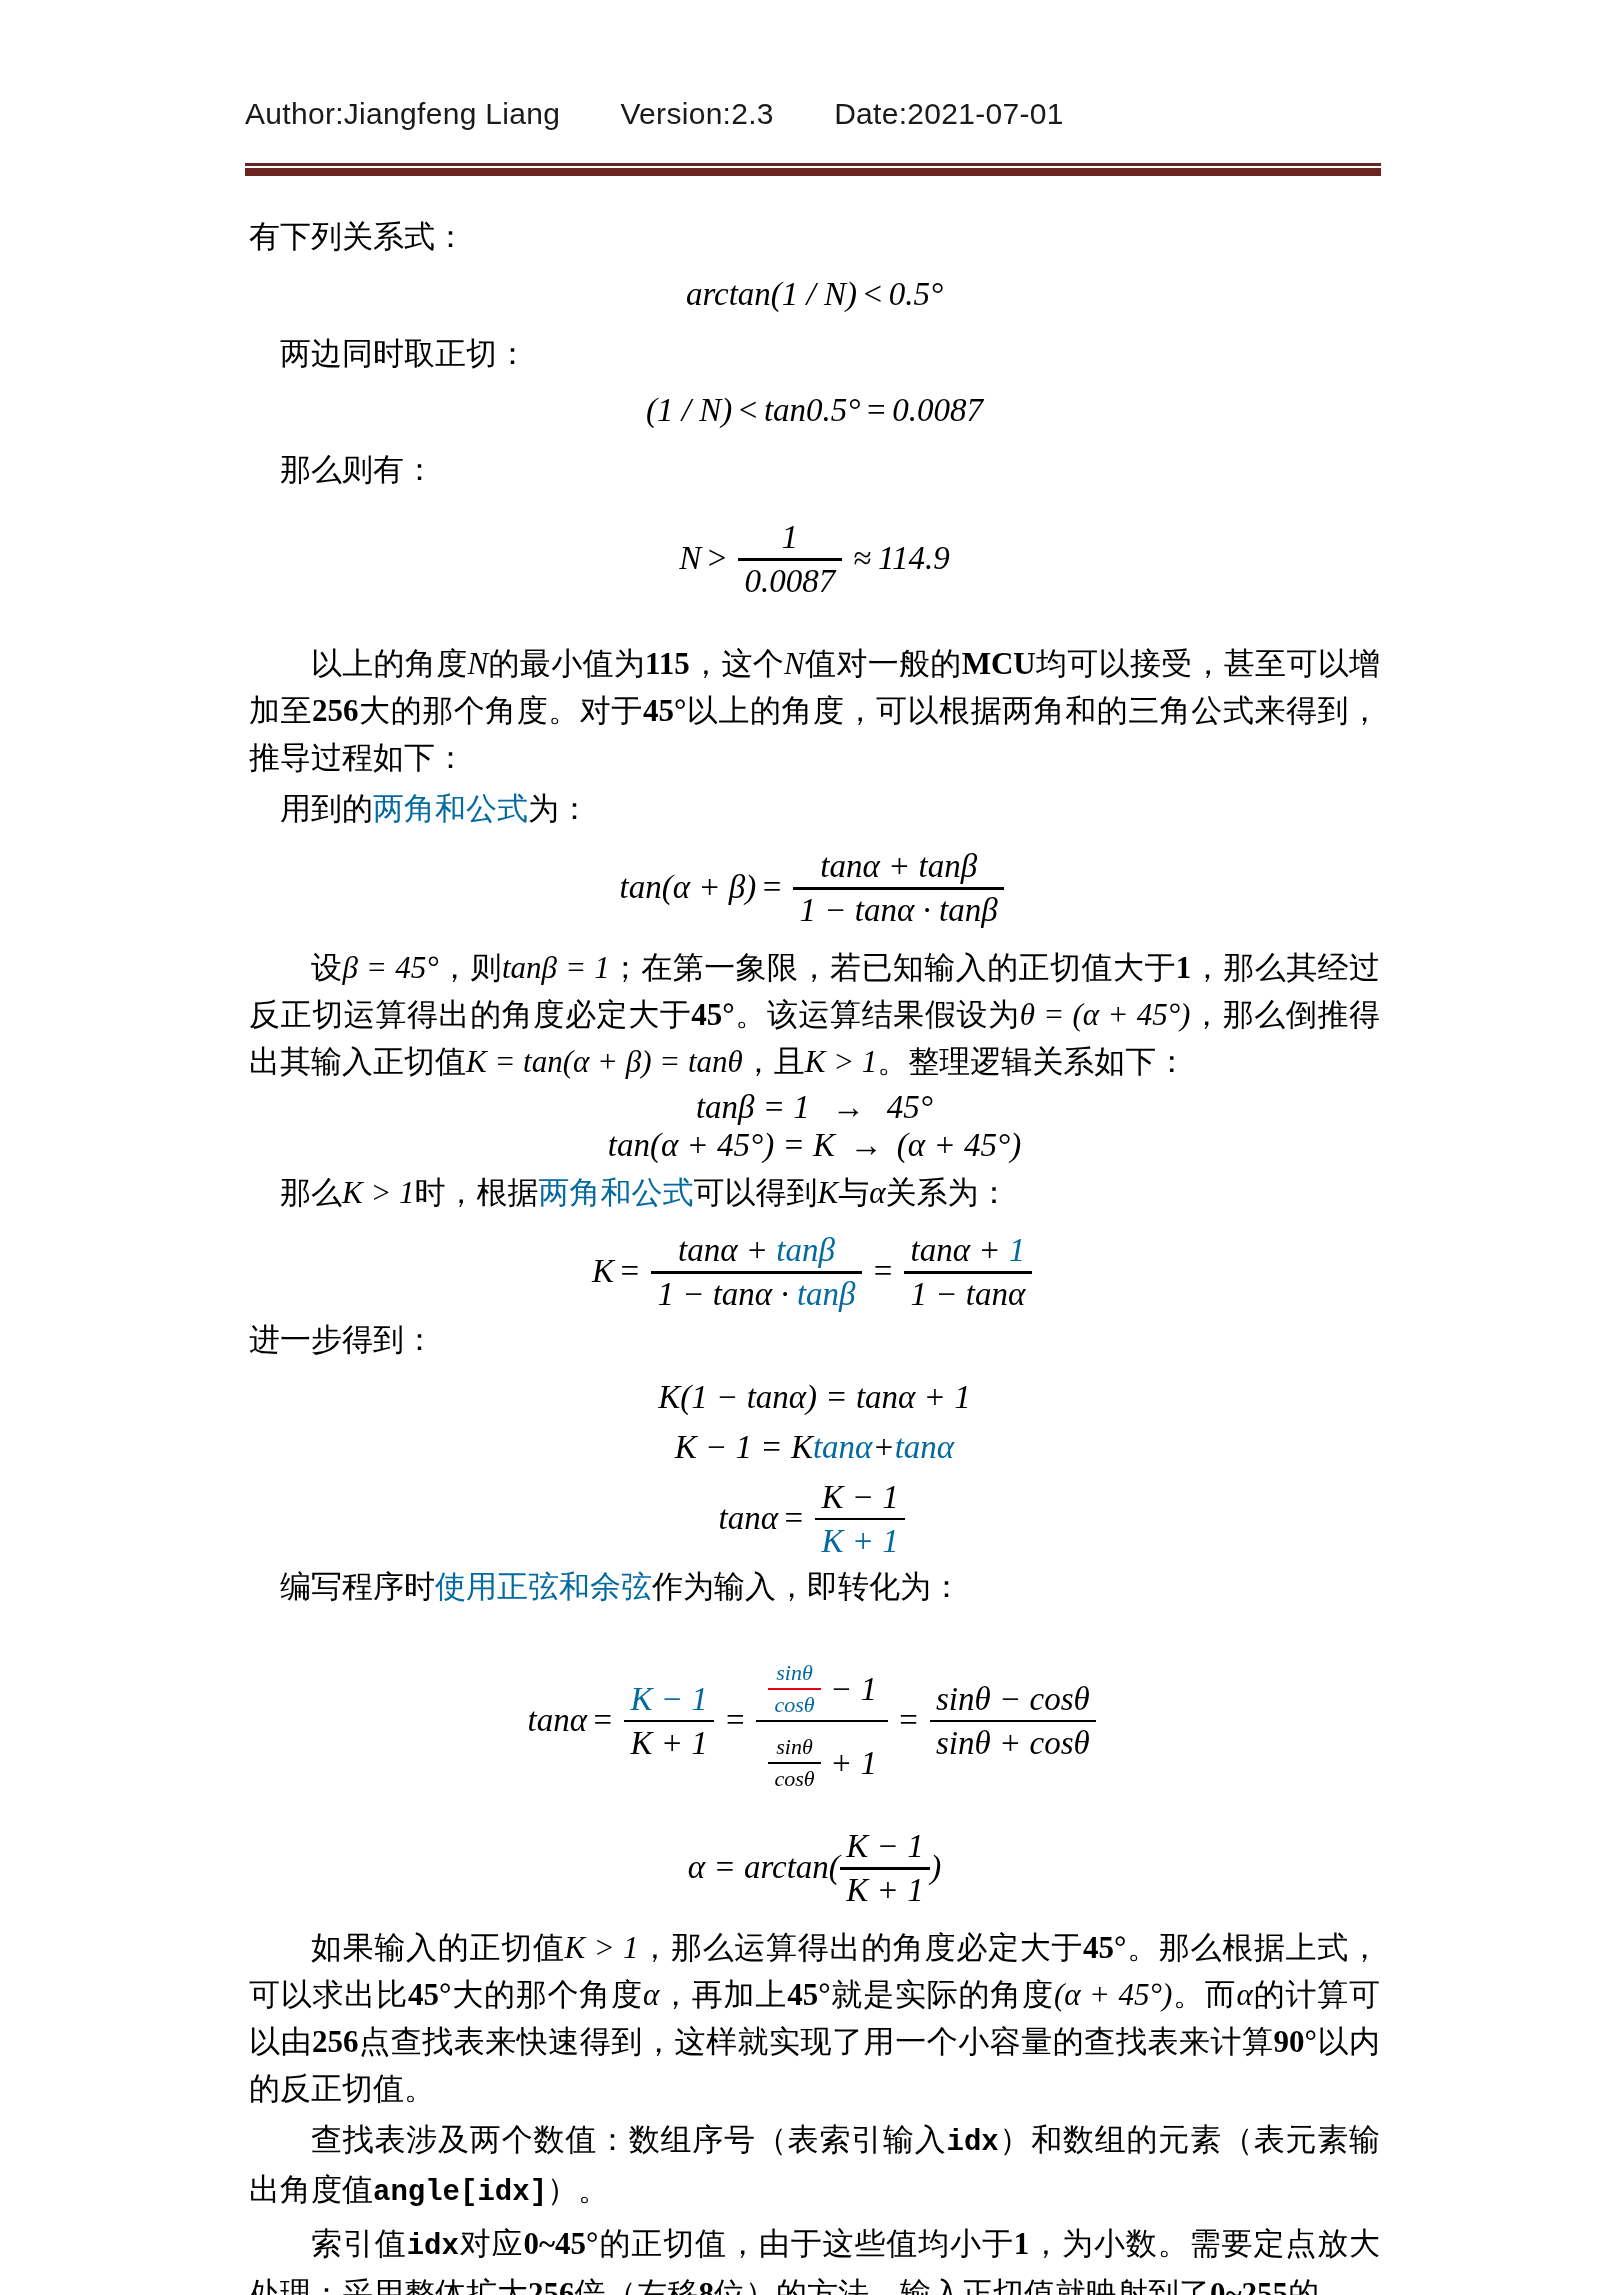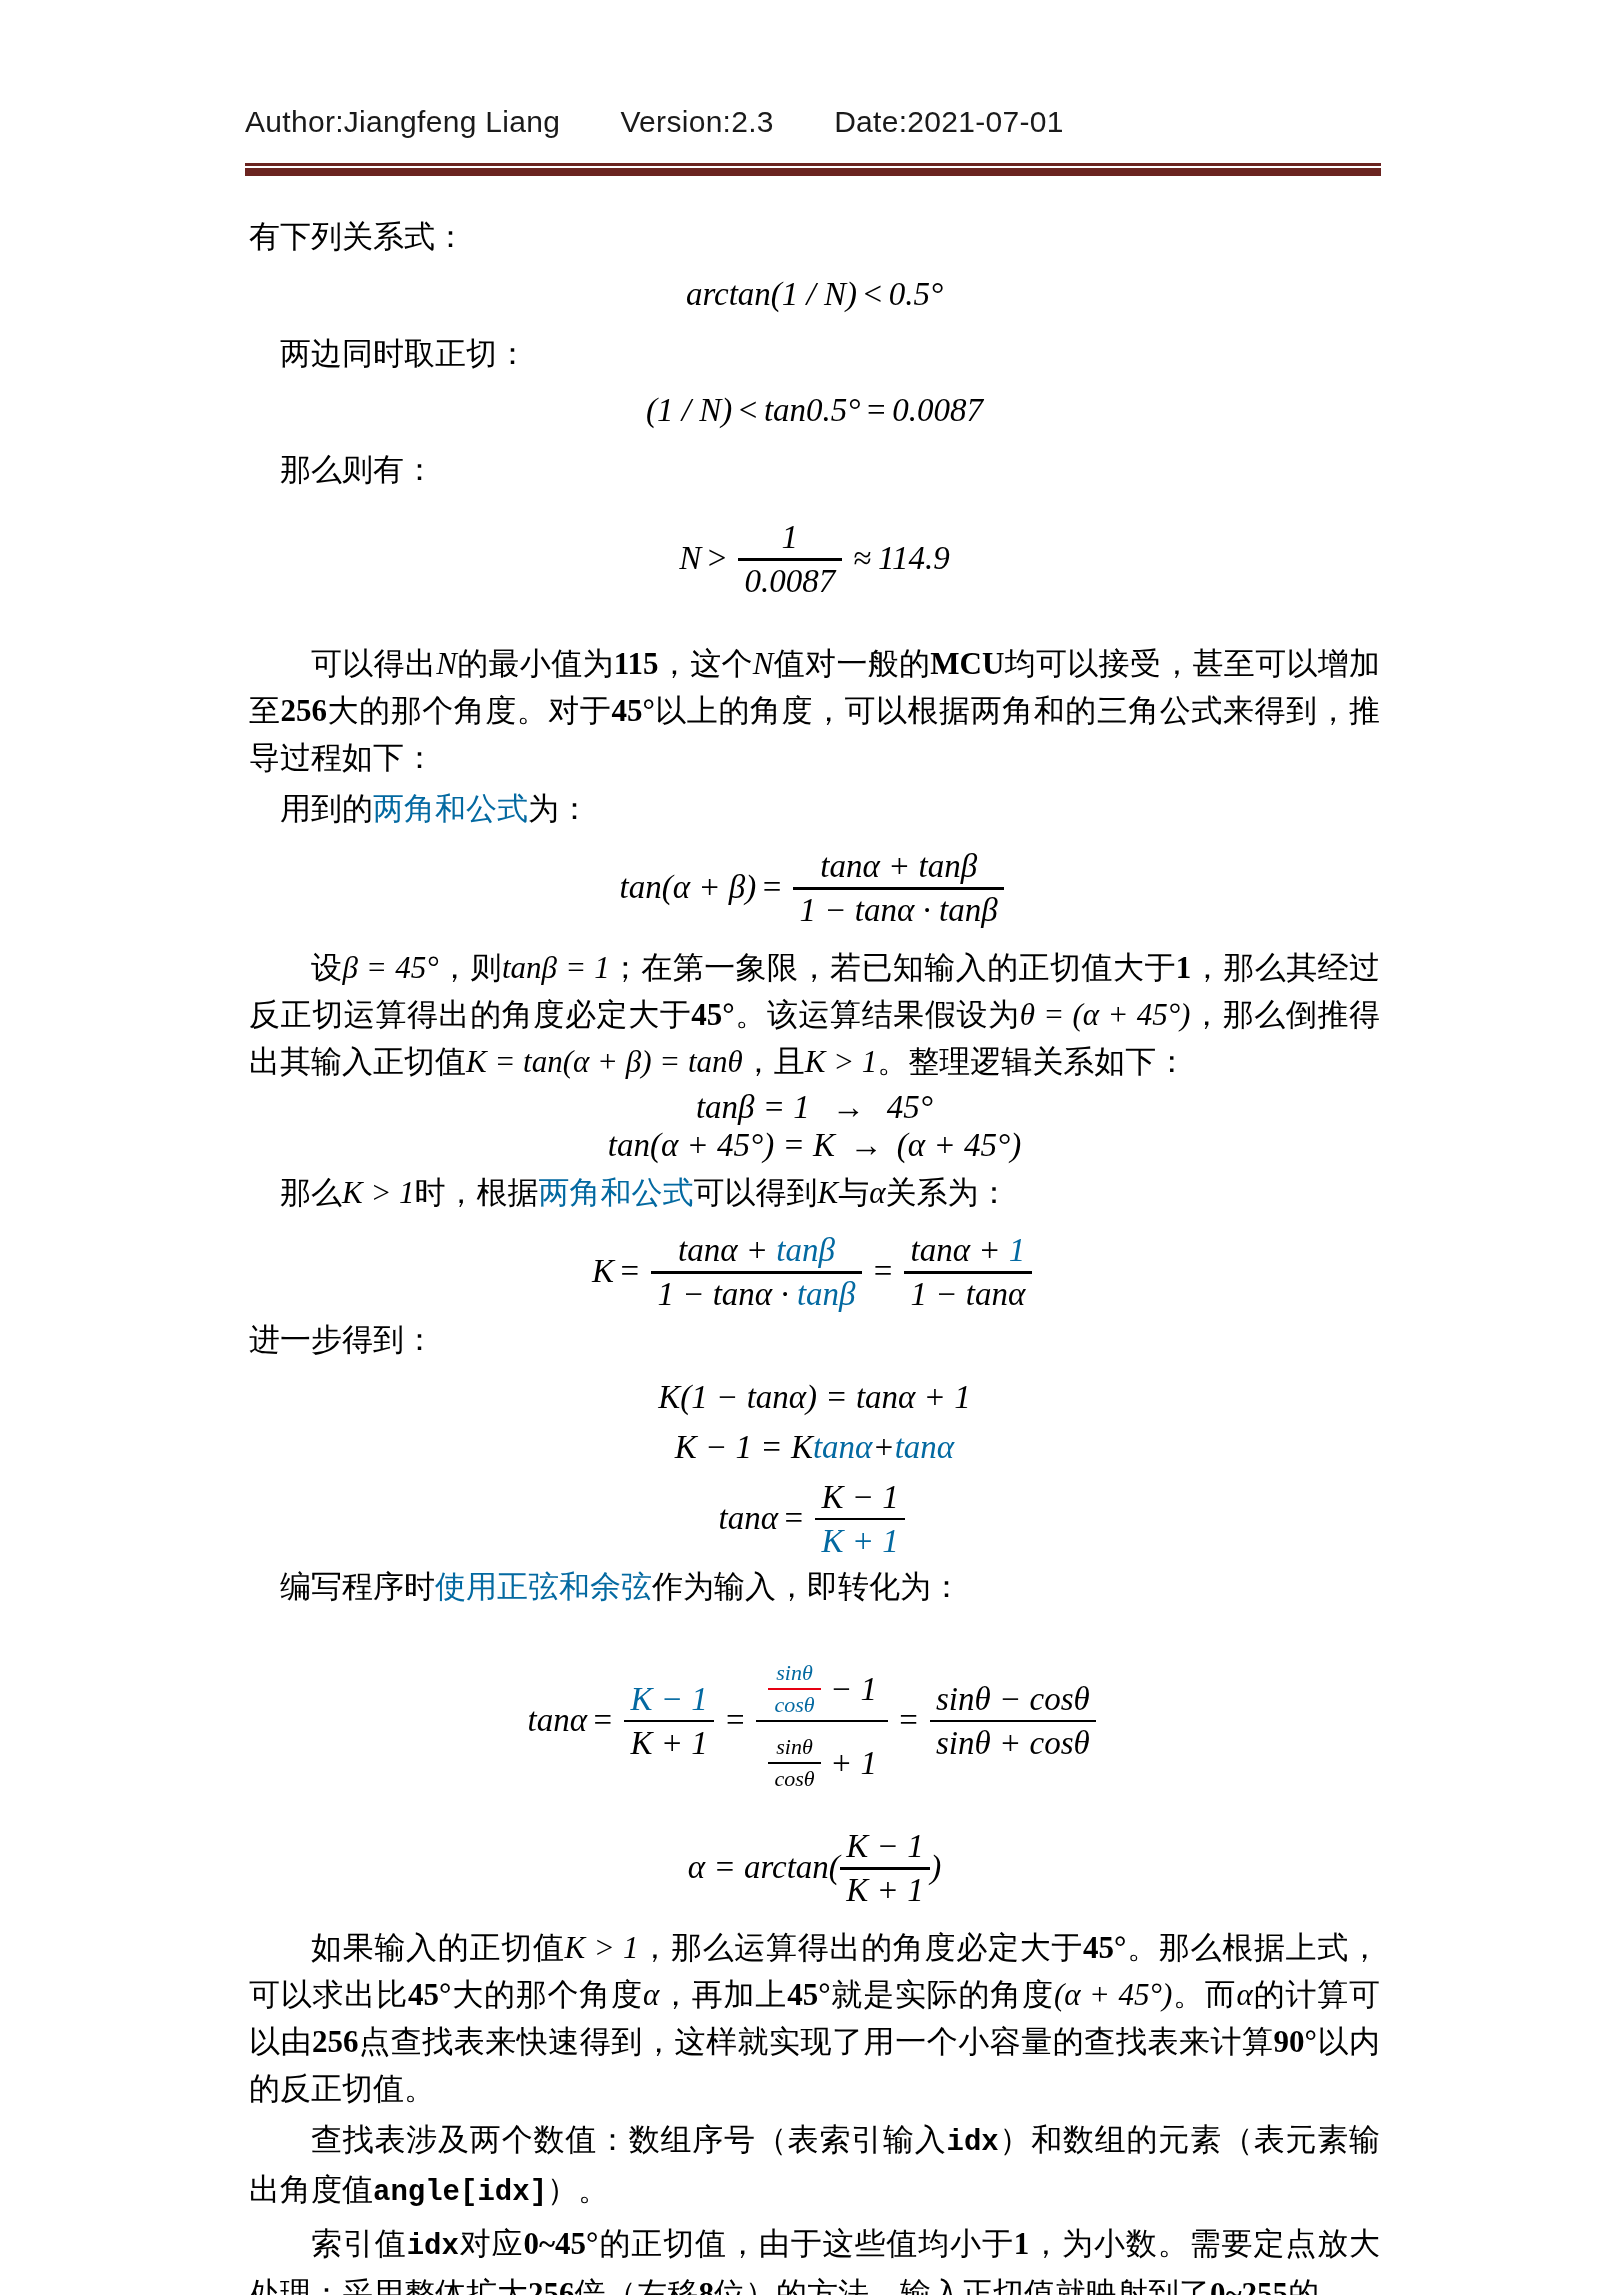--- a/index.html
+++ b/index.html
@@ -20,21 +20,21 @@
     width: 1623px;
     height: 2295px;
     box-sizing: border-box;
     padding: 0;
   }
 
   
   .header {
     position: absolute;
     left: 245px;
-    top: 105px;
+    top: 97px;
     width: 1136px;
     height: 65px;
   }
   .header-line {
     font-size: 30px;
     letter-spacing: 0.3px;
     white-space: nowrap;
     color: #1a1a1a;
     font-family: "Liberation Sans", "DejaVu Sans", sans-serif;
   }
@@ -214,21 +214,21 @@
           <span class="bar"></span>
           <span class="den">0.0087</span>
         </span>
         <span class="op">≈</span>
         <span>114.9</span>
       </span>
     </div>
 
     <div class="spacer-lg"></div>
 
-    <p class="para indent2"><span>可以得出</span><span class="it">N</span><span>的最小值为</span><span class="bold">115</span><span>，这个</span><span class="it">N</span><span>值对一般的</span><span class="bold">MCU</span><span>均可以接受，甚至可以增加至</span><span class="bold">256</span><span>大的那个角度。对于</span><span class="bold">45°</span><span>以上的角度，可以根据两角和的三角公式来得到，推导过程如下：</span></p>
+    <p class="para indent2"><span>以上的角度</span><span class="it">N</span><span>的最小值为</span><span class="bold">115</span><span>，这个</span><span class="it">N</span><span>值对一般的</span><span class="bold">MCU</span><span>均可以接受，甚至可以增加至</span><span class="bold">256</span><span>大的那个角度。对于</span><span class="bold">45°</span><span>以上的角度，可以根据两角和的三角公式来得到，推导过程如下：</span></p>
 
     <p class="para indent1"><span>用到的</span><span class="red">两角和公式</span><span>为：</span></p>
 
     <div class="spacer-sm"></div>
 
     <div class="eq">
       <span class="eq-row">
         <span>tan(α + β)</span>
         <span class="op">=</span>
         <span class="frac">

